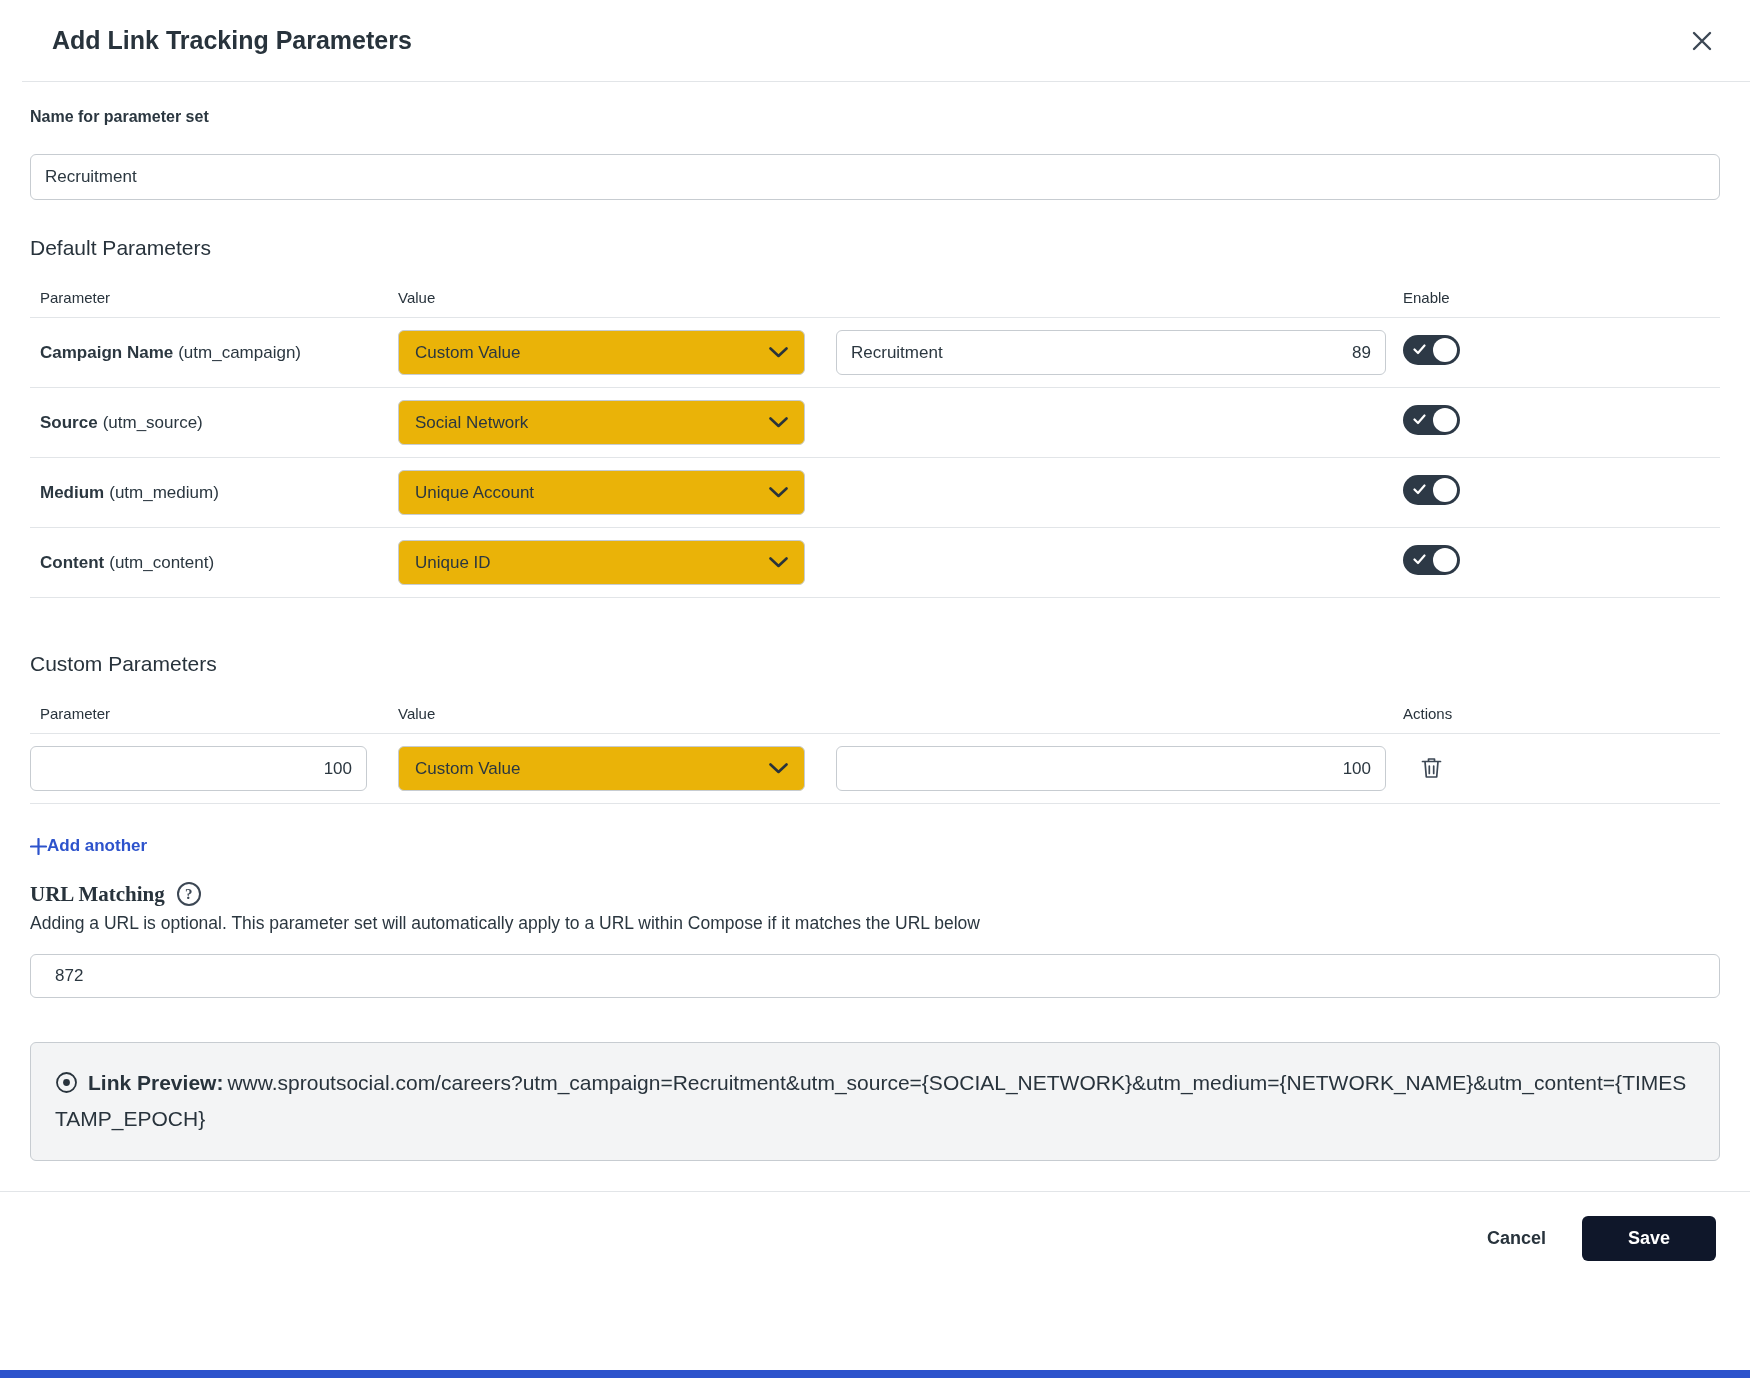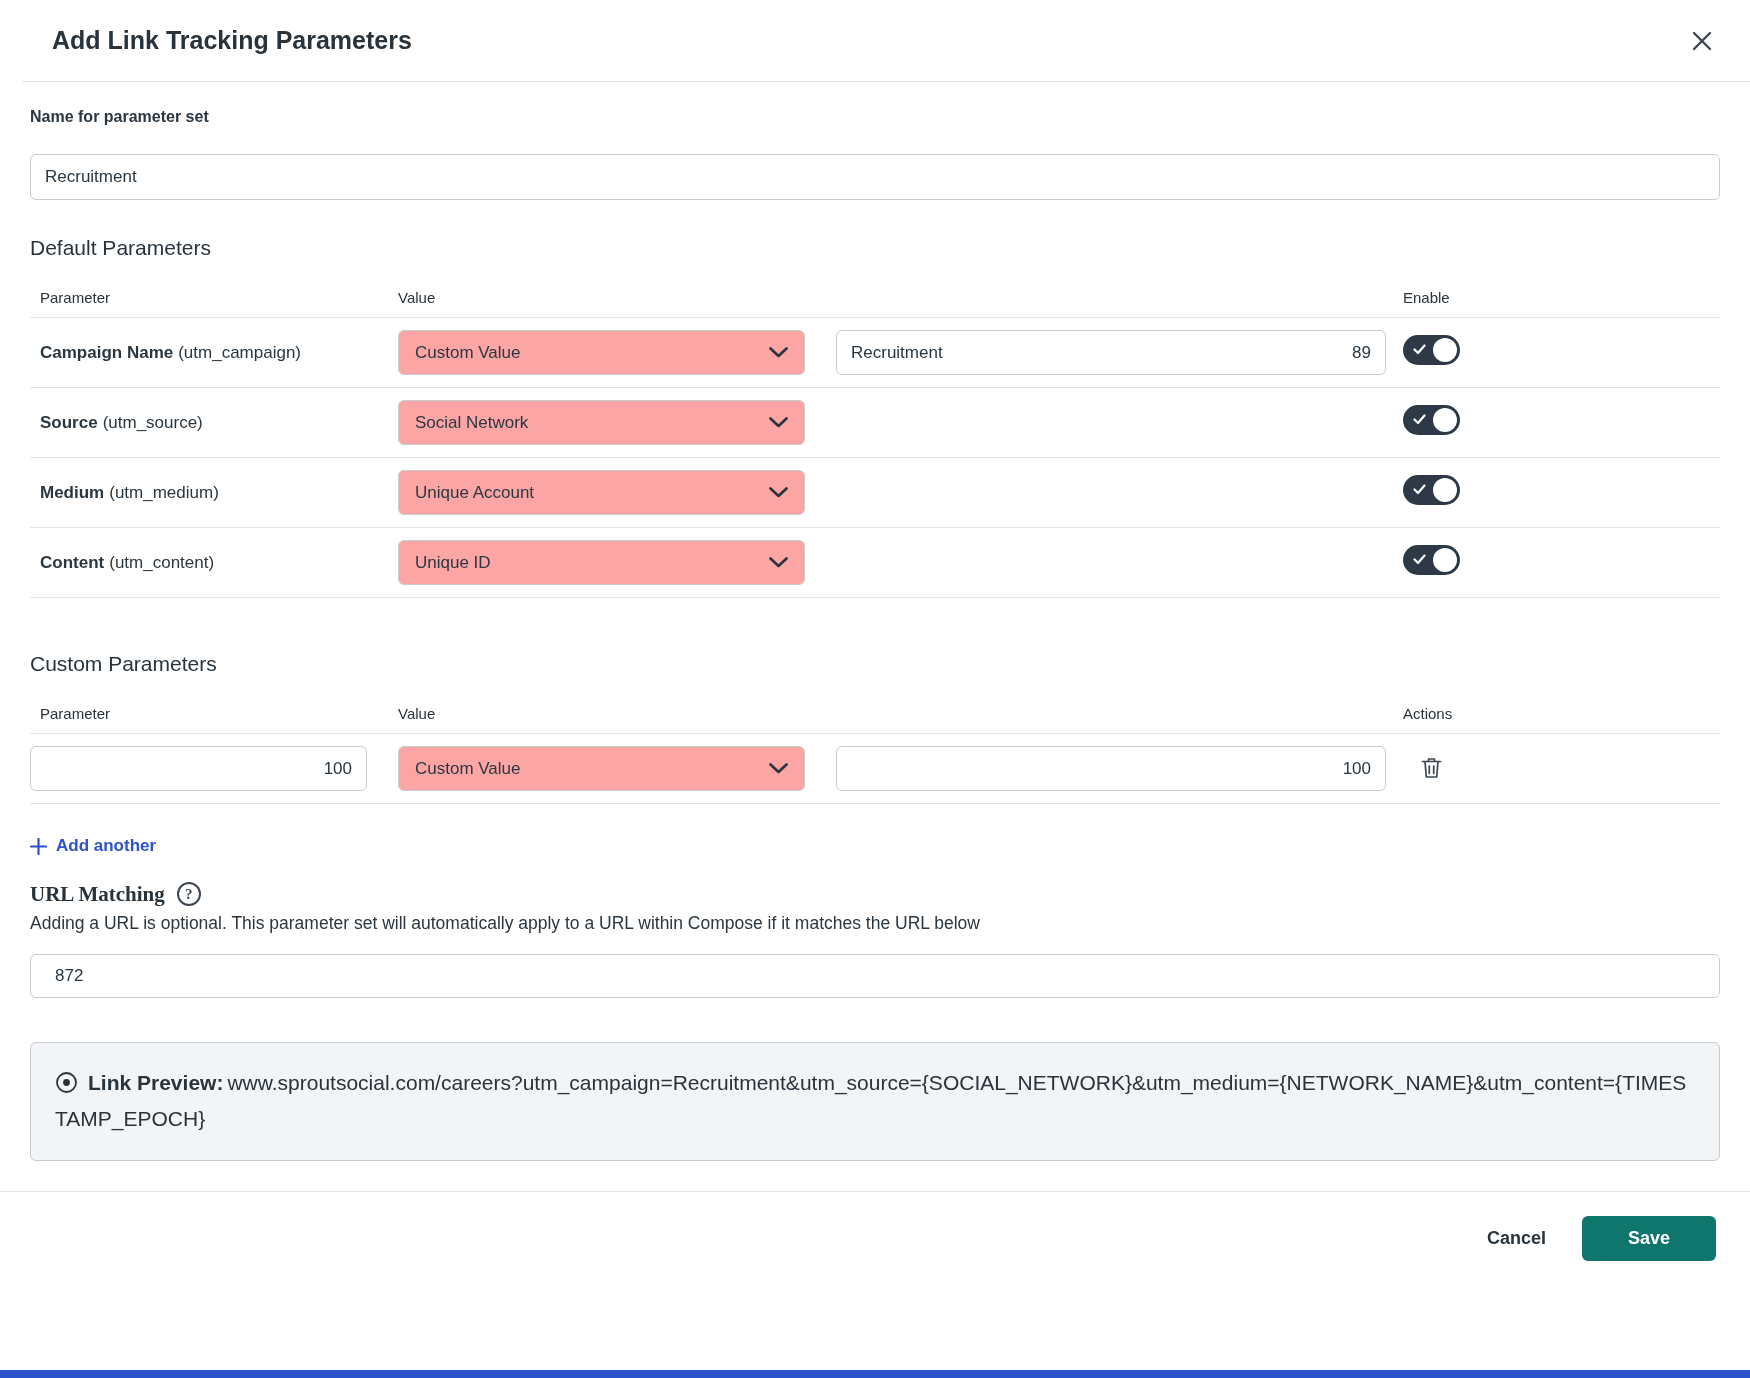--- a/index.html
+++ b/index.html
@@ -32,21 +32,21 @@
   .col-param { width: 368px; padding-left: 10px; }
   .col-value { width: 438px; }
   .col-input { width: 558px; }
   .col-enable { flex: 1; padding-left: 9px; }
   .pname { font-weight: 700; }
   .pkey { margin-left: 5px; }
 
   .dropdown {
     width: 407px; height: 45px; border: 1px solid #c7ccd1; border-radius: 6px;
     display:flex; align-items:center; justify-content:space-between;
-    padding: 0 16px; cursor: pointer; background:#fca5a5;
+    padding: 0 16px; cursor: pointer; background:#eab308;
   }
   .inputwrap {
     width: 550px; height: 45px; border: 1px solid #c7ccd1; border-radius: 6px;
     display:flex; align-items:center; padding: 0 14px; background:#fff;
   }
   .inputwrap input {
     border:none; outline:none; flex:1; font-size:17px; color:#2b3740;
     font-family:"Liberation Sans", sans-serif; background:transparent; min-width:0;
   }
   .char-count { font-size:17px; color:#2b3740; padding-left:10px; }
@@ -57,21 +57,21 @@
     position: relative; cursor: pointer; display:inline-block;
   }
   .toggle .check { position:absolute; left: 10px; top: 9px; }
   .toggle .knob {
     position:absolute; right: 3px; top: 3px; width: 24px; height: 24px;
     border-radius: 50%; background:#fff;
   }
   .trash-btn { background:none; border:none; cursor:pointer; margin-left: 13px; padding:4px; line-height:0; }
 
   .add-another {
-    display:inline-flex; align-items:center; gap:9px; margin-top: 32px;
+    display:inline-flex; align-items:center; margin-top: 32px;
     color:#2d53cc; font-weight: 700; font-size: 17px; background:none; border:none; cursor:pointer;
     font-family:"Liberation Sans", sans-serif;
   }
   .help-icon {
     width: 24px; height: 24px; border-radius: 50%; border: 2px solid #3c4754;
     display:inline-flex; align-items:center; justify-content:center;
     font-size: 15px; font-weight:700; color:#3c4754; cursor:pointer;
   }
   .url-desc { margin: 6px 0 20px; font-size: 17.5px; color:#2b3740; }
   .urlwrap { width: 100%; height: 44px; }
@@ -86,21 +86,21 @@
   .modal-footer {
     margin-top: 30px; border-top: 1px solid #e2e5e8;
     display:flex; align-items:center; justify-content:flex-end; gap: 36px;
     padding: 24px 34px 30px;
   }
   .cancel-btn {
     background:none; border:none; font-size: 18px; font-weight:700; color:#28333c;
     cursor:pointer; font-family:"Liberation Sans", sans-serif;
   }
   .save-btn {
-    background:#0f766e; color:#fff; border:none; border-radius:6px;
+    background:#0f172a; color:#fff; border:none; border-radius:6px;
     font-size:18px; font-weight:700; padding: 12px 46px; cursor:pointer;
     font-family:"Liberation Sans", sans-serif;
   }
   .bottom-bar { position:absolute; bottom:0; left:0; width:100%; height:8px; background:#2d53cc; }
 </style>
 </head>
 <body>
 
 <div>
 

